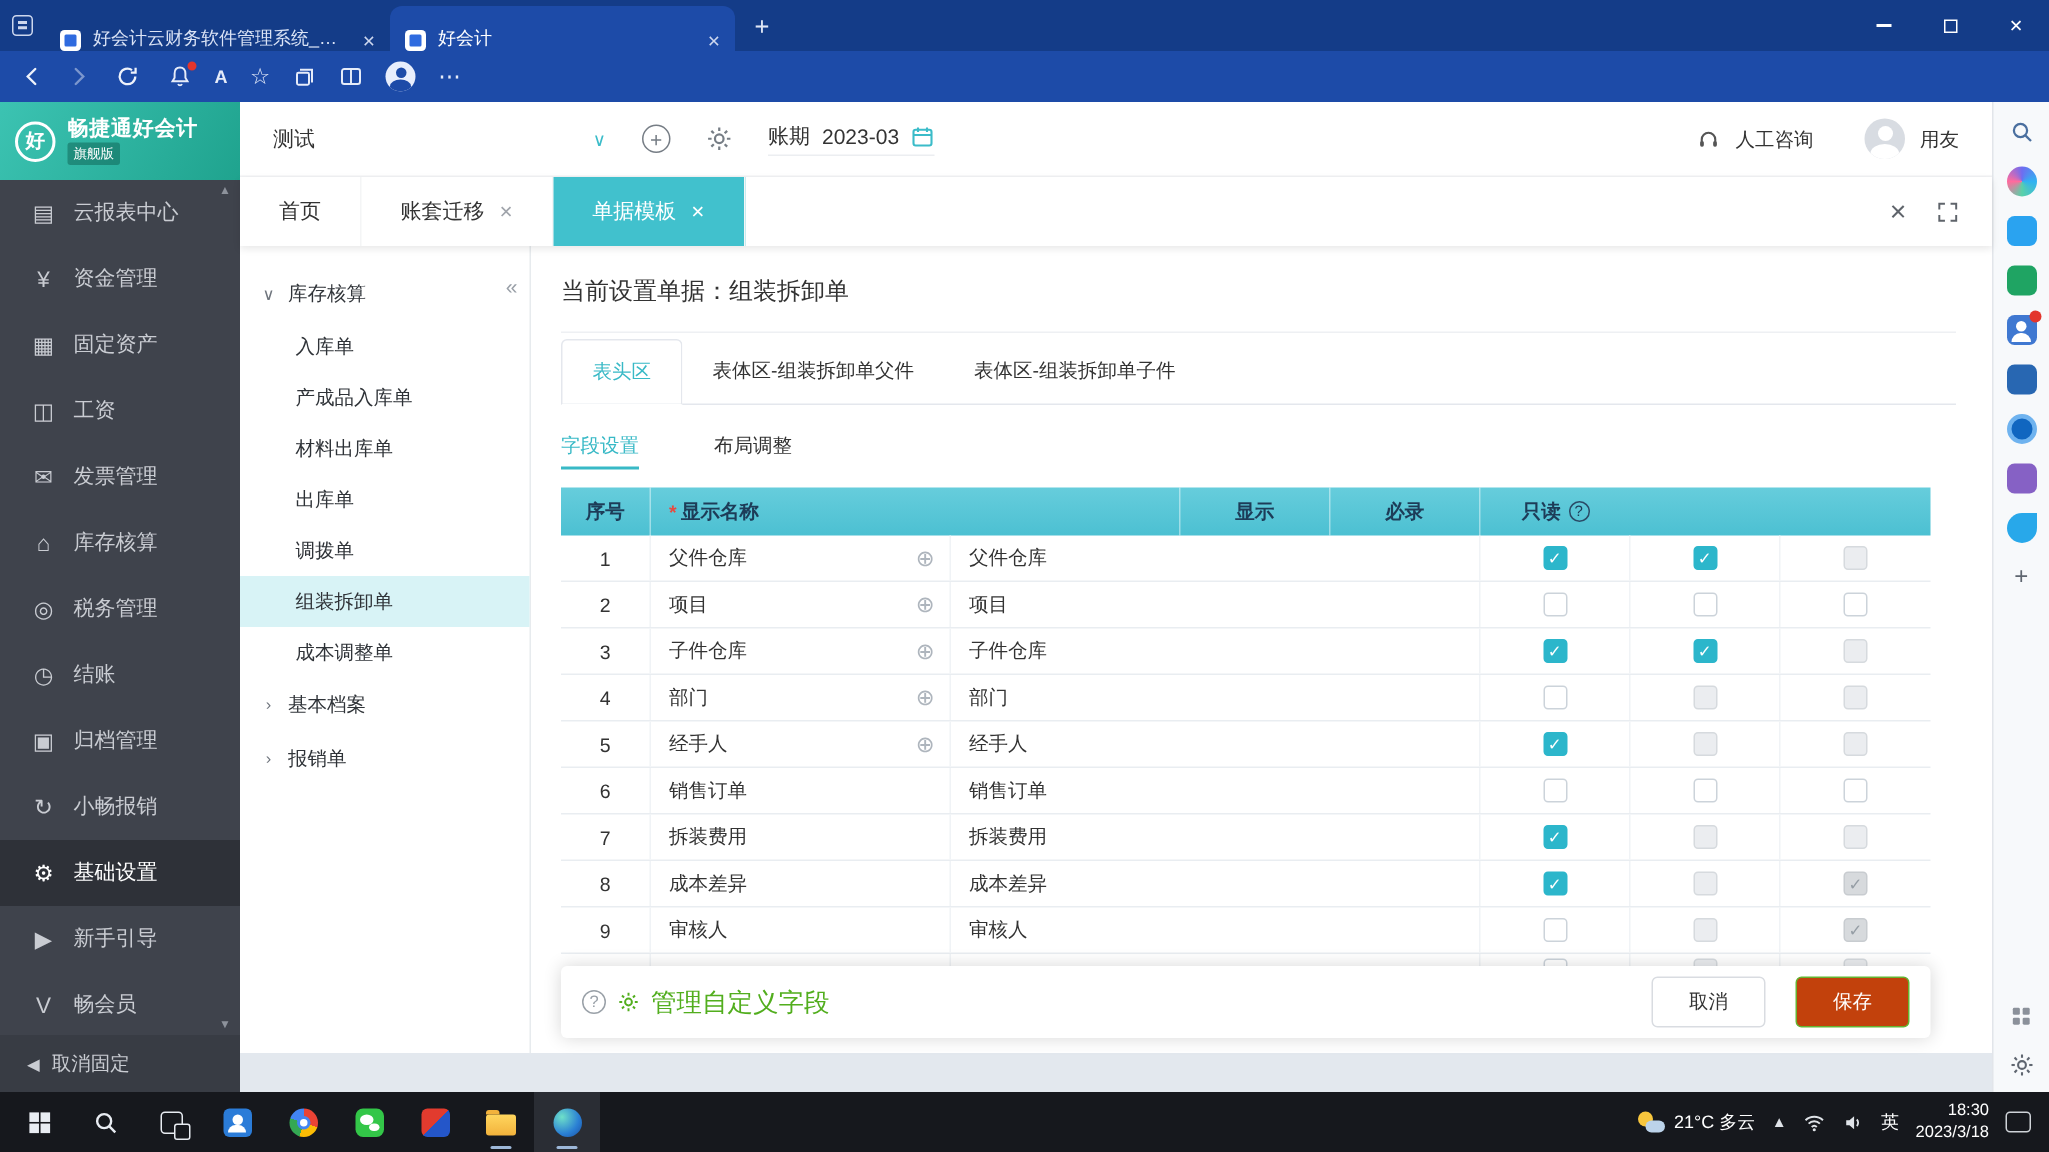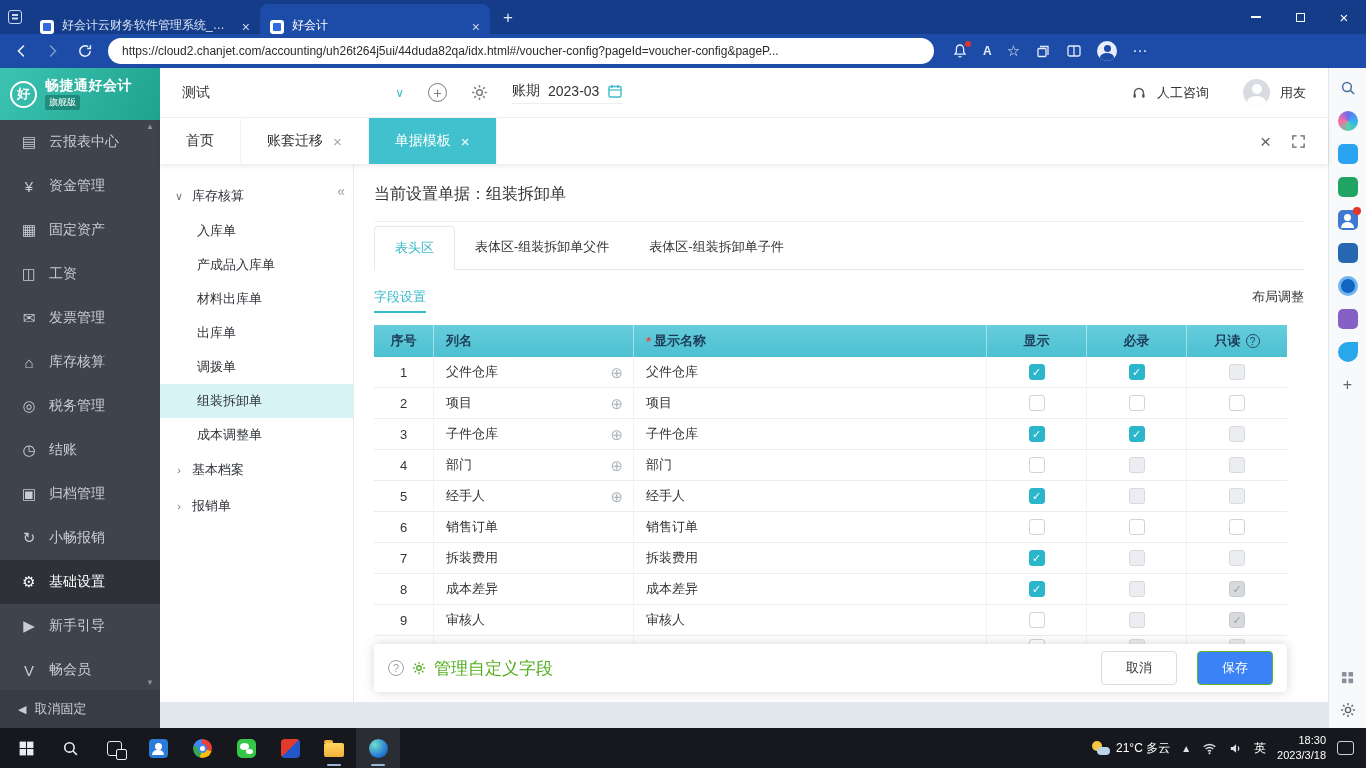--- a/index.html
+++ b/index.html
@@ -90,21 +90,21 @@
 .tsec{display:flex;align-items:center;gap:8px;padding:9px 14px;font-size:13px;color:#2f3338;cursor:pointer}
 .tchev{color:#6f757d;font-size:11px;width:10px;text-align:center}
 .tchild{padding:8px 8px 8px 37px;font-size:13px;color:#2f3338;cursor:pointer;white-space:nowrap}
 .tchild.selected{background:#d8f3f6}
 
 .content{flex:1;background:#fff;position:relative;padding:12px 24px 0 20px;min-width:0}
 .current-label{font-size:16px;padding:8px 0 16px;border-bottom:1px solid #eef0f3}
 .doc-tabs{display:flex;border-bottom:1px solid #e4e7ed;margin-top:4px}
 .dtab{padding:12px 20px;font-size:13px;cursor:pointer}
 .dtab.active{color:#38b9c6;border:1px solid #e4e7ed;border-bottom:1px solid #fff;border-radius:4px 4px 0 0;margin-bottom:-1px}
-.sub-tabs{display:flex;justify-content:space-between;gap:50px;padding:18px 0 12px}
+.sub-tabs{display:flex;justify-content:flex-start;gap:50px;padding:18px 0 12px}
 .stab{font-size:13px;padding-bottom:5px;cursor:pointer}
 .stab.active{color:#38b9c6;border-bottom:2px solid #38b9c6}
 
 .grid{width:913px}
 .ghead{display:flex;height:32px;background:linear-gradient(180deg,#66cddc,#4cc0d2);align-items:center;color:#1d3c58;font-weight:bold;font-size:13px}
 .ghead>div{border-right:1px solid rgba(255,255,255,.45);height:100%;display:flex;align-items:center}
 .ghead>div:last-child{border-right:none}
 .grow{display:flex;height:31px;align-items:center;border-bottom:1px solid #e9edf1;font-size:13px}
 .grow>div{height:100%;display:flex;align-items:center;border-right:1px solid #f0f3f6}
 .grow>div:last-child{border-right:none}
@@ -123,21 +123,21 @@
 .cb-dis-on::after{content:"✓"}
 .grow.partial{height:12px;overflow:hidden;border-bottom:none}
 .grow.partial>div{align-items:flex-start;padding-top:3px}
 
 .footer-bar{position:absolute;left:20px;width:913px;bottom:10px;height:48px;background:#fff;border-radius:4px;box-shadow:0 0 12px rgba(0,0,0,.16);display:flex;align-items:center;gap:8px;padding:0 14px;z-index:2}
 .help-ic{width:16px;height:16px;border:1px solid #9aa1a8;color:#9aa1a8;border-radius:50%;display:flex;align-items:center;justify-content:center;font-size:11px;cursor:pointer}
 .gear-green{color:#52ae1e;display:flex;align-items:center;cursor:pointer}
 .manage-link{color:#52ae1e;font-size:17px;text-decoration:none;cursor:pointer}
 .fspacer{flex:1}
 .btn{height:34px;padding:0 24px;border-radius:4px;font-size:13px;cursor:pointer;border:1px solid #d9dce1;background:#fff;color:#333;font-family:inherit}
-.btn-save{background:#3b82f6;border-color:#64b331;color:#fff;margin-left:12px}
+.btn-save{background:#c2410c;border-color:#64b331;color:#fff;margin-left:12px}
 .bottom-strip{height:26px;flex:0 0 26px;background:#e3e8ee}
 
 
 .edgebar{width:38px;flex:0 0 38px;background:#f7f9fb;border-left:1px solid #e2e5ea;display:flex;flex-direction:column;align-items:center;padding:10px 0 8px;gap:13px}
 .eic{width:20px;height:20px;border-radius:5px;position:relative;display:flex;align-items:center;justify-content:center;font-size:12px;color:#fff;cursor:pointer}
 .eic .badge-dot{border:none;right:-3px}
 .espacer{flex:1}
 .e-search{color:#4a6f9f}
 .e-copilot{border-radius:50%;background:conic-gradient(#6f6cf0,#30b2f2,#59d1a8,#ff6b9d,#6f6cf0)}
 .e-designer{background:#2aa3f0}
@@ -224,23 +224,20 @@
         <svg width="16" height="16" viewBox="0 0 16 16">
           <path d="M5.5 3 10.5 8l-5 5" fill="none" stroke="currentColor" stroke-width="1.6" stroke-linecap="round"></path>
         </svg>
       </span>
     <span class="nav-ic">
         <svg width="16" height="16" viewBox="0 0 16 16">
           <path d="M13.2 8A5.2 5.2 0 1 1 11 3.7" fill="none" stroke="currentColor" stroke-width="1.5"></path>
           <path d="M13.4 2.2v3.2h-3.2" fill="none" stroke="currentColor" stroke-width="1.5"></path>
         </svg>
       </span>
-    <div class="addr">
-        <span>https://cloud2.chanjet.com/accounting/uh26t264j5ui/44duda82qa/idx.html#/voucher-config?pageId=voucher-config&amp;pageP...</span>
-      </div>
     <div class="tool-right">
       <span class="rel">
         <svg width="16" height="16" viewBox="0 0 16 16">
             <path d="M8 2C5.7 2 4.4 3.7 4.4 6v2.8L3 11.2h10l-1.4-2.4V6C11.6 3.7 10.3 2 8 2z" fill="none" stroke="currentColor" stroke-width="1.3"></path>
             <path d="M6.7 13a1.4 1.4 0 0 0 2.6 0" fill="none" stroke="currentColor" stroke-width="1.2"></path>
           </svg>
         <span class="badge-dot"></span>
       </span>
       <span class="read-aloud">A</span>
       <span class="star-g">☆</span>
@@ -441,21 +438,20 @@
             </div>
 
             <div class="sub-tabs">
               <div class="stab active">字段设置</div>
               <div class="stab">布局调整</div>
             </div>
 
             <div class="grid">
               <div class="ghead">
                 <div class="c-no">序号</div>
-                <div class="c-col">列名</div>
                 <div class="c-name">
                     <span class="red">*</span>
                     <span>显示名称</span>
                   </div>
                 <div class="c-ck">显示</div>
                 <div class="c-ck">必录</div>
                 <div class="c-ck">
                     <span>只读</span>
                     <span class="q-ic">?</span>
                   </div>

